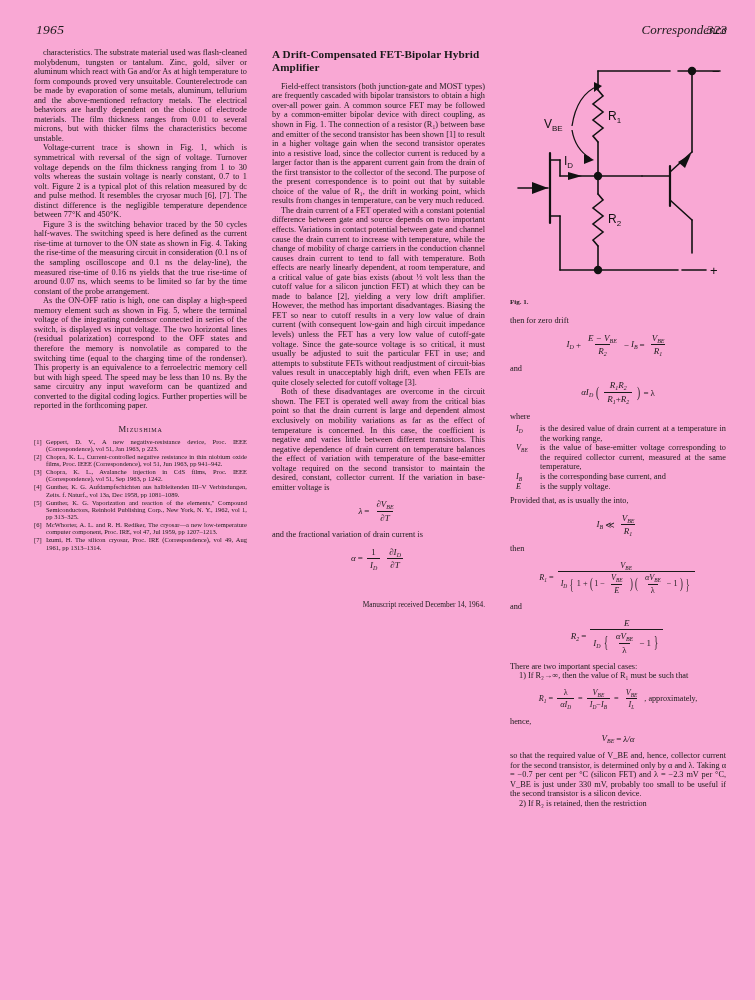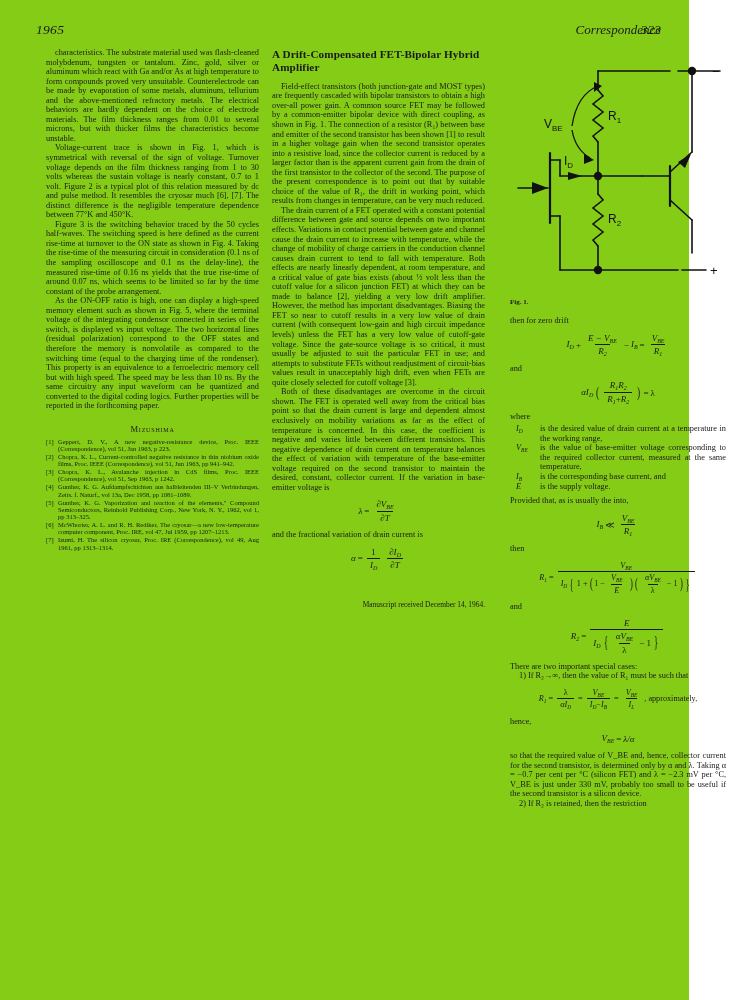--- a/index.html
+++ b/index.html
@@ -1,30 +1,30 @@
 <!DOCTYPE html>
 <html><head>
 <meta charset="utf-8">
 <style>
   html,body{margin:0;padding:0;background:#fff;}
   body{width:755px;height:1000px;overflow:hidden;
        font-family:"Liberation Serif","DejaVu Serif",serif;
        color:#1a1a1a;}
-  .page{position:relative;width:689px;height:1000px;background:#84cc16;}
+  .page{position:relative;width:755px;height:1000px;background:#f9a8d4;}
 
   
   .runhead{position:absolute;top:22px;left:36px;right:28px;height:20px;}
   .runhead .yr{position:absolute;left:0;top:0;font-style:italic;font-size:13.5px;letter-spacing:.3px;}
   .runhead .ttl{position:absolute;left:0;right:0;top:0;text-align:right;font-style:italic;font-size:13px;}
   .runhead .pg{position:absolute;right:0;top:0;font-style:italic;font-size:13.5px;}
 
   
   .cols{position:absolute;top:48px;left:34px;width:690px;height:940px;}
   .col{position:absolute;top:0;width:213px;}
-  .c1{left:0;margin-left:12px;}
+  .c1{left:0;}
   .c2{left:238px;}
   .c3{left:476px;width:216px;}
 
   p{margin:0;font-size:8.3px;line-height:9.55px;text-align:justify;
     text-indent:9px;hyphens:none;}
   p.noind{text-indent:0;}
   .art-title{font-weight:bold;font-size:11.2px;line-height:13.4px;
              margin:0 0 7px 0;text-indent:0;letter-spacing:.1px;}
 
   

